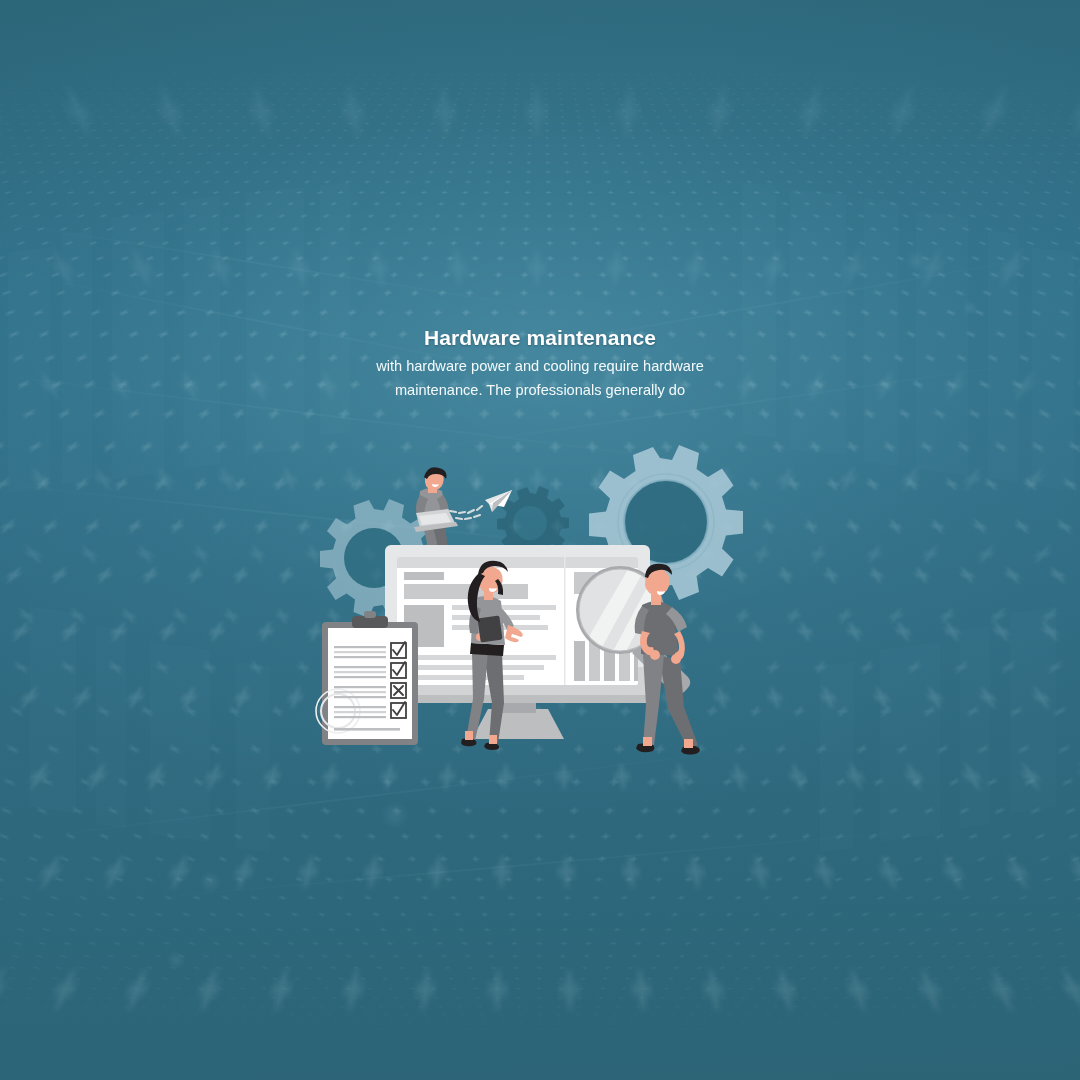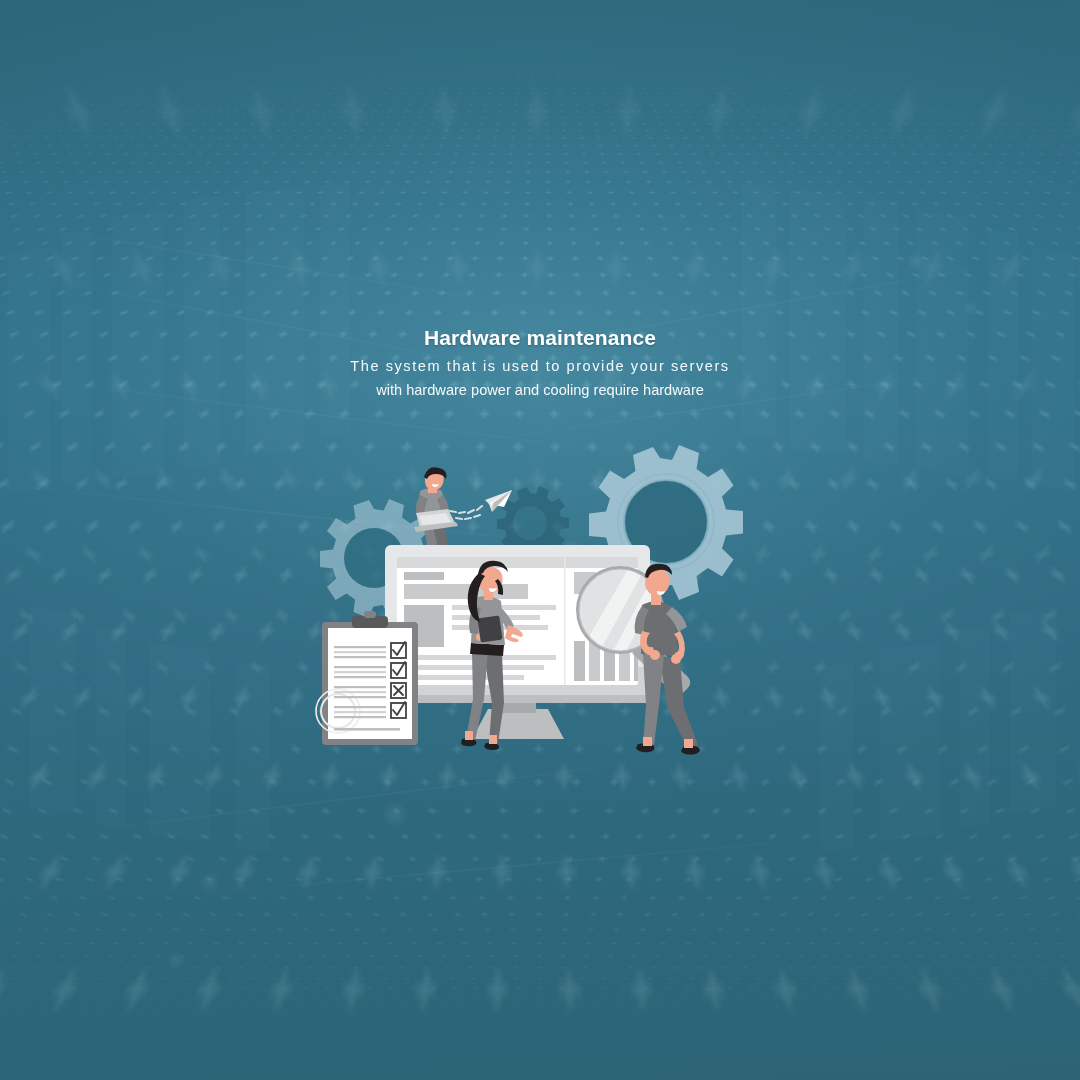--- a/index.html
+++ b/index.html
@@ -113,22 +113,22 @@
     <div class="bokeh" style="left:380px;top:800px;width:30px;height:30px;"></div>
     <div class="bokeh" style="left:198px;top:870px;width:24px;height:24px;"></div>
     <div class="bokeh" style="left:166px;top:950px;width:20px;height:20px;"></div>
     <div class="bokeh" style="left:905px;top:250px;width:22px;height:22px;"></div>
     <div class="bokeh" style="left:962px;top:300px;width:16px;height:16px;"></div>
   </div>
 
   <div class="textblock">
     <h1 class="title">Hardware maintenance</h1>
     <div class="body-copy">
-      <span class="ln sp">The system that is used to provide your servers</span>
       <span class="ln">with hardware power and cooling require hardware</span>
+      <span class="ln">maintenance. The professionals generally do</span>
     </div>
   </div>
 
   <div class="illus">
   <svg viewBox="0 0 460 320" xmlns="http://www.w3.org/2000/svg">
     <defs>
       <linearGradient id="lensShine" x1="0" y1="0" x2="1" y2="1">
         <stop offset="0%" stop-color="#ffffff" stop-opacity="0.80"></stop>
         <stop offset="100%" stop-color="#ffffff" stop-opacity="0.55"></stop>
       </linearGradient>

